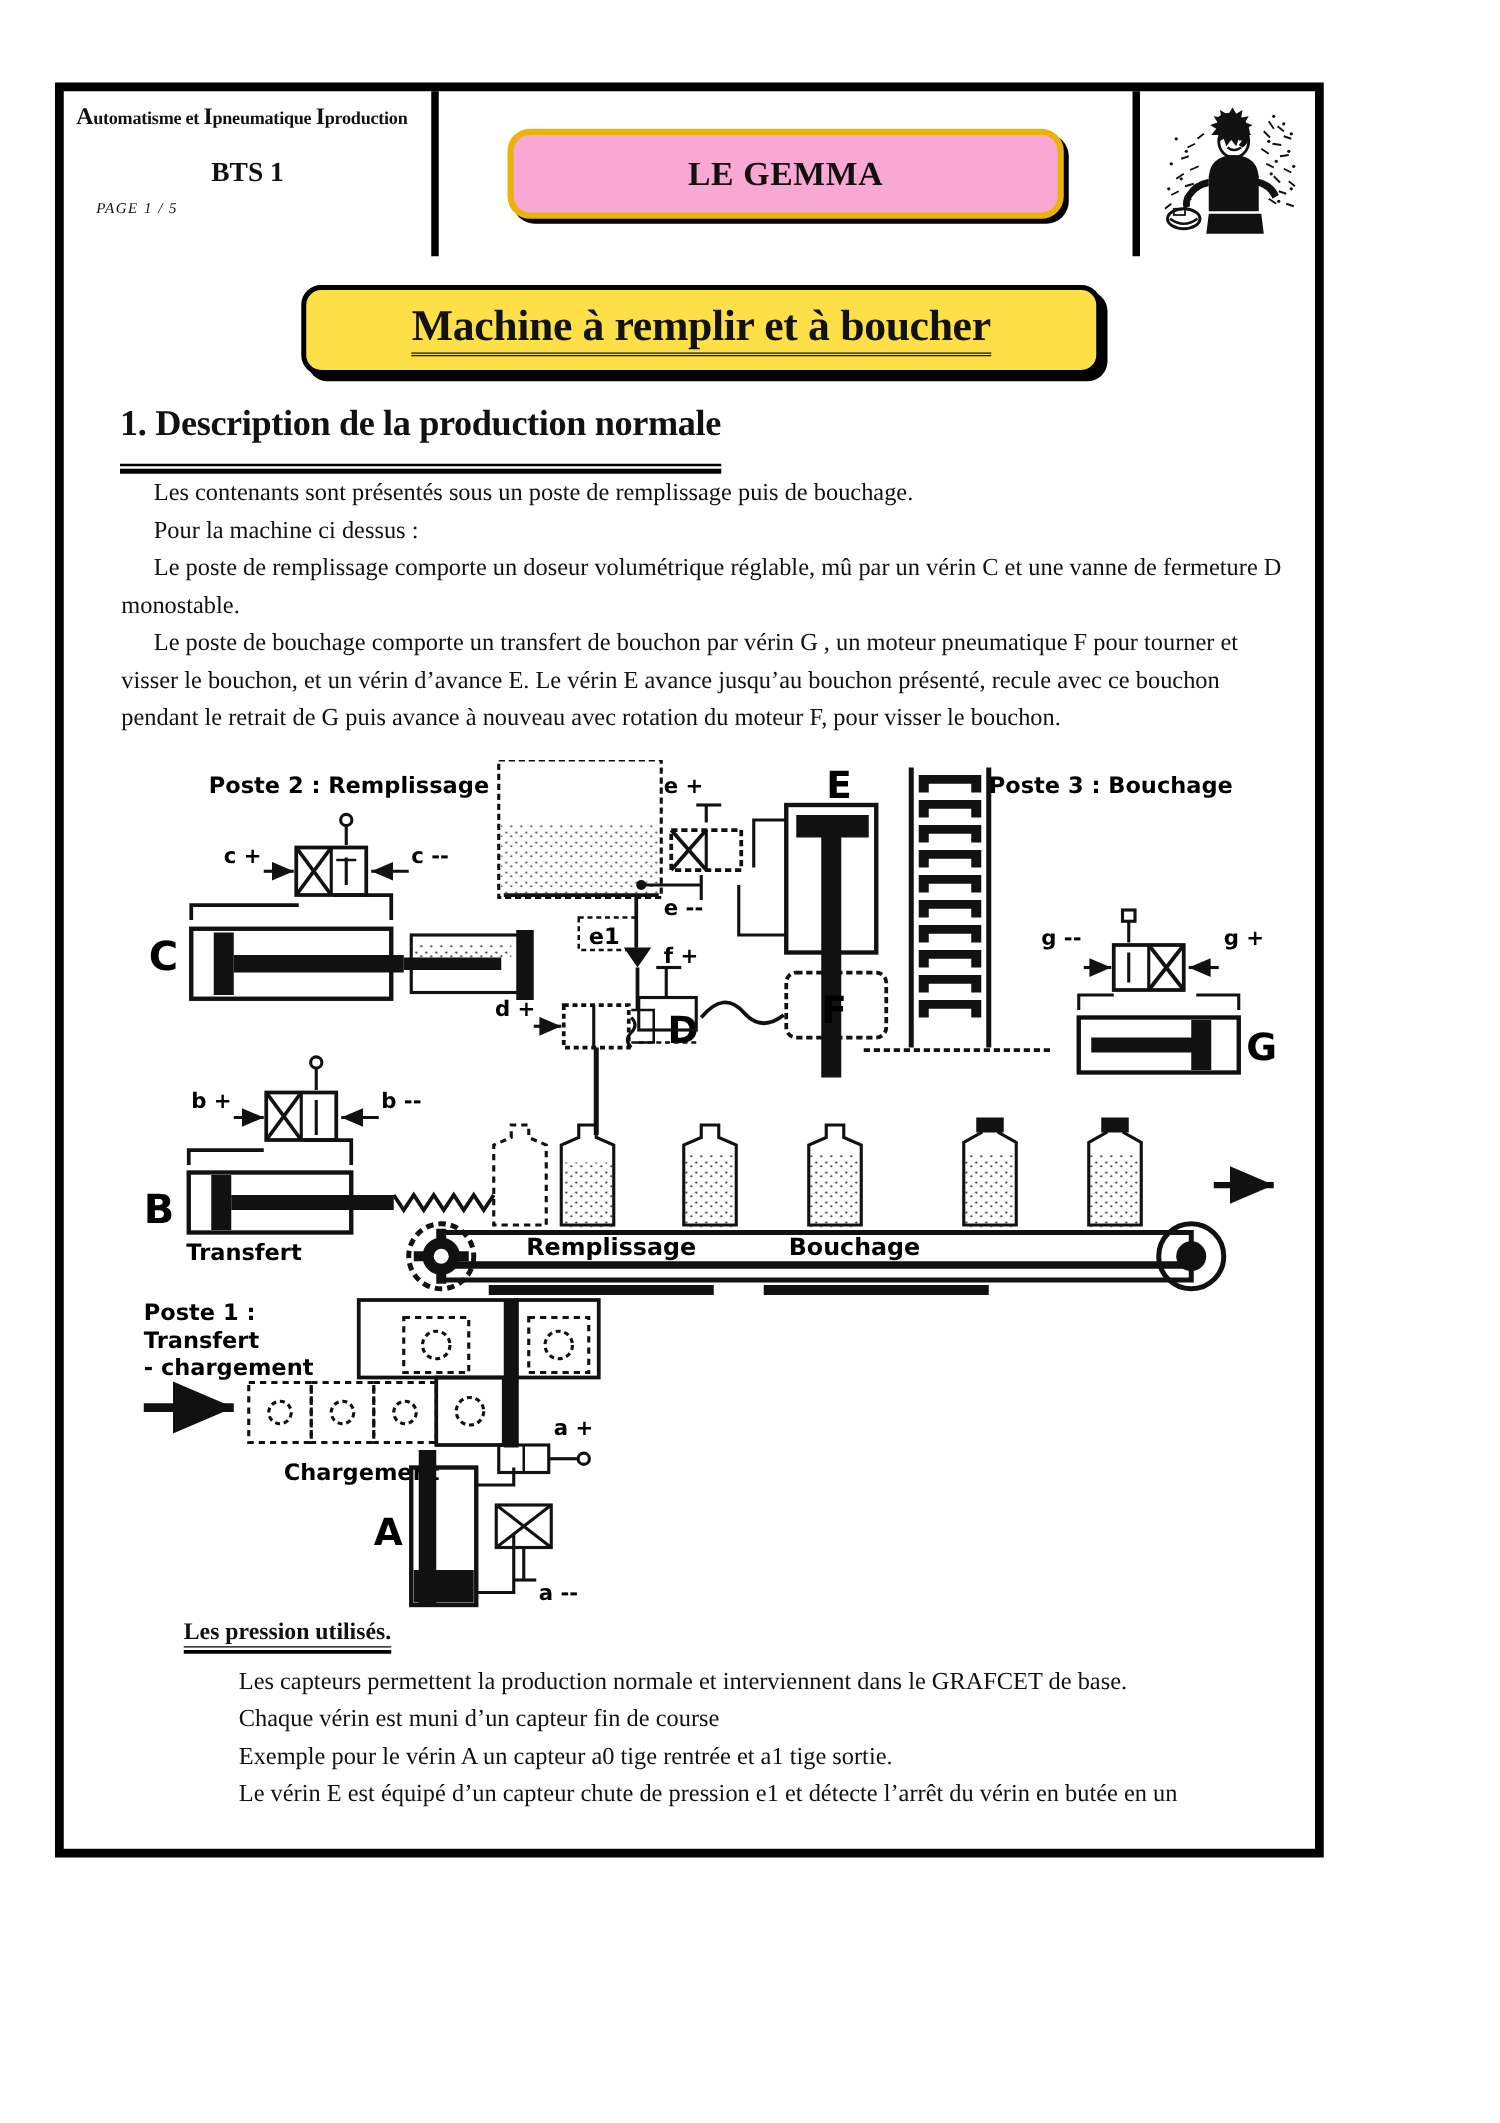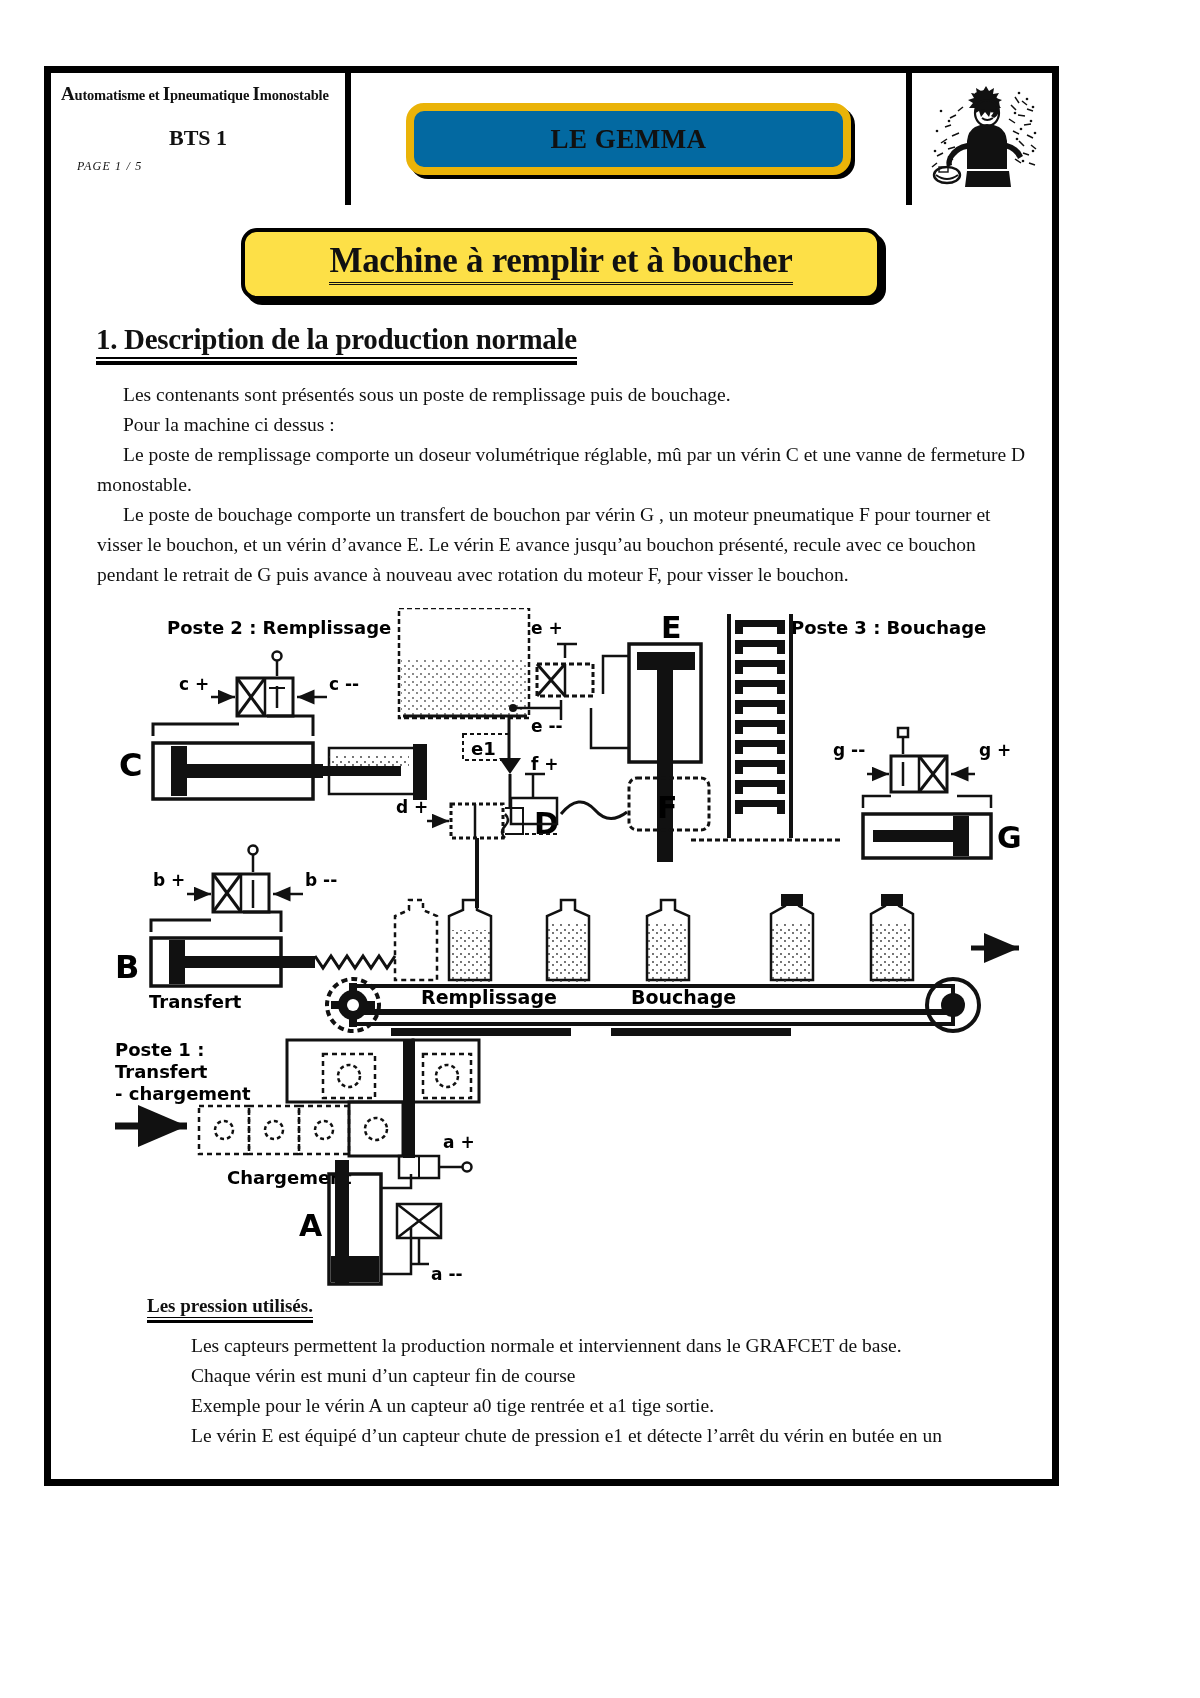--- a/index.html
+++ b/index.html
@@ -59,25 +59,25 @@
   .page-num {
     font-style: italic;
     font-size: 12px;
     letter-spacing: 1.2px;
     margin-top: 8px;
     margin-left: 18px;
   }
 
   .gemma-box {
     width: 445px; height: 72px;
-    border: 8px solid #eab308;
+    border: 5px solid #eab308;
     border-radius: 18px;
     display: flex; align-items: center; justify-content: center;
     box-shadow: 4px 4px 0 #000;
-    background: #0369a1;
+    background: #f9a8d4;
   }
   .gemma-box span {
     font-size: 27px;
     font-weight: 700;
     letter-spacing: 0.5px;
   }
 
   
   .logo-svg { display:block; }
 
@@ -108,21 +108,21 @@
   .section-h {
     position: absolute;
     left: 45px; top: 250px;
     font-size: 29px;
     font-weight: 700;
     letter-spacing: -0.3px;
   }
   .section-h .u {
     display: inline-block;
     border-bottom: 2px solid #000;
-    padding-bottom: 1px;
+    padding-bottom: 15px;
   }
   .section-h .u2 {
     display: block;
     border-bottom: 4px solid #000;
     margin-top: 2px;
     width: 100%;
   }
 
   
   .body-text {
@@ -187,21 +187,21 @@
 </style>
 </head>
 <body>
 
 <div class="page-frame">
 
   <div class="header-band">
 
     <div class="hdr-cell hdr-left">
       <div class="dept-line">
-        <span class="cap">A</span><span>utomatisme et </span><span class="cap">I</span><span>pneumatique </span><span class="cap">I</span><span>monostable</span>
+        <span class="cap">A</span><span>utomatisme et </span><span class="cap">I</span><span>pneumatique </span><span class="cap">I</span><span>production</span>
       </div>
       <div class="bts">BTS 1</div>
       <div class="page-num">PAGE 1 / 5</div>
     </div>
 
     <div class="hdr-cell hdr-mid">
       <div class="gemma-box">
         <span>LE GEMMA</span>
       </div>
     </div>

